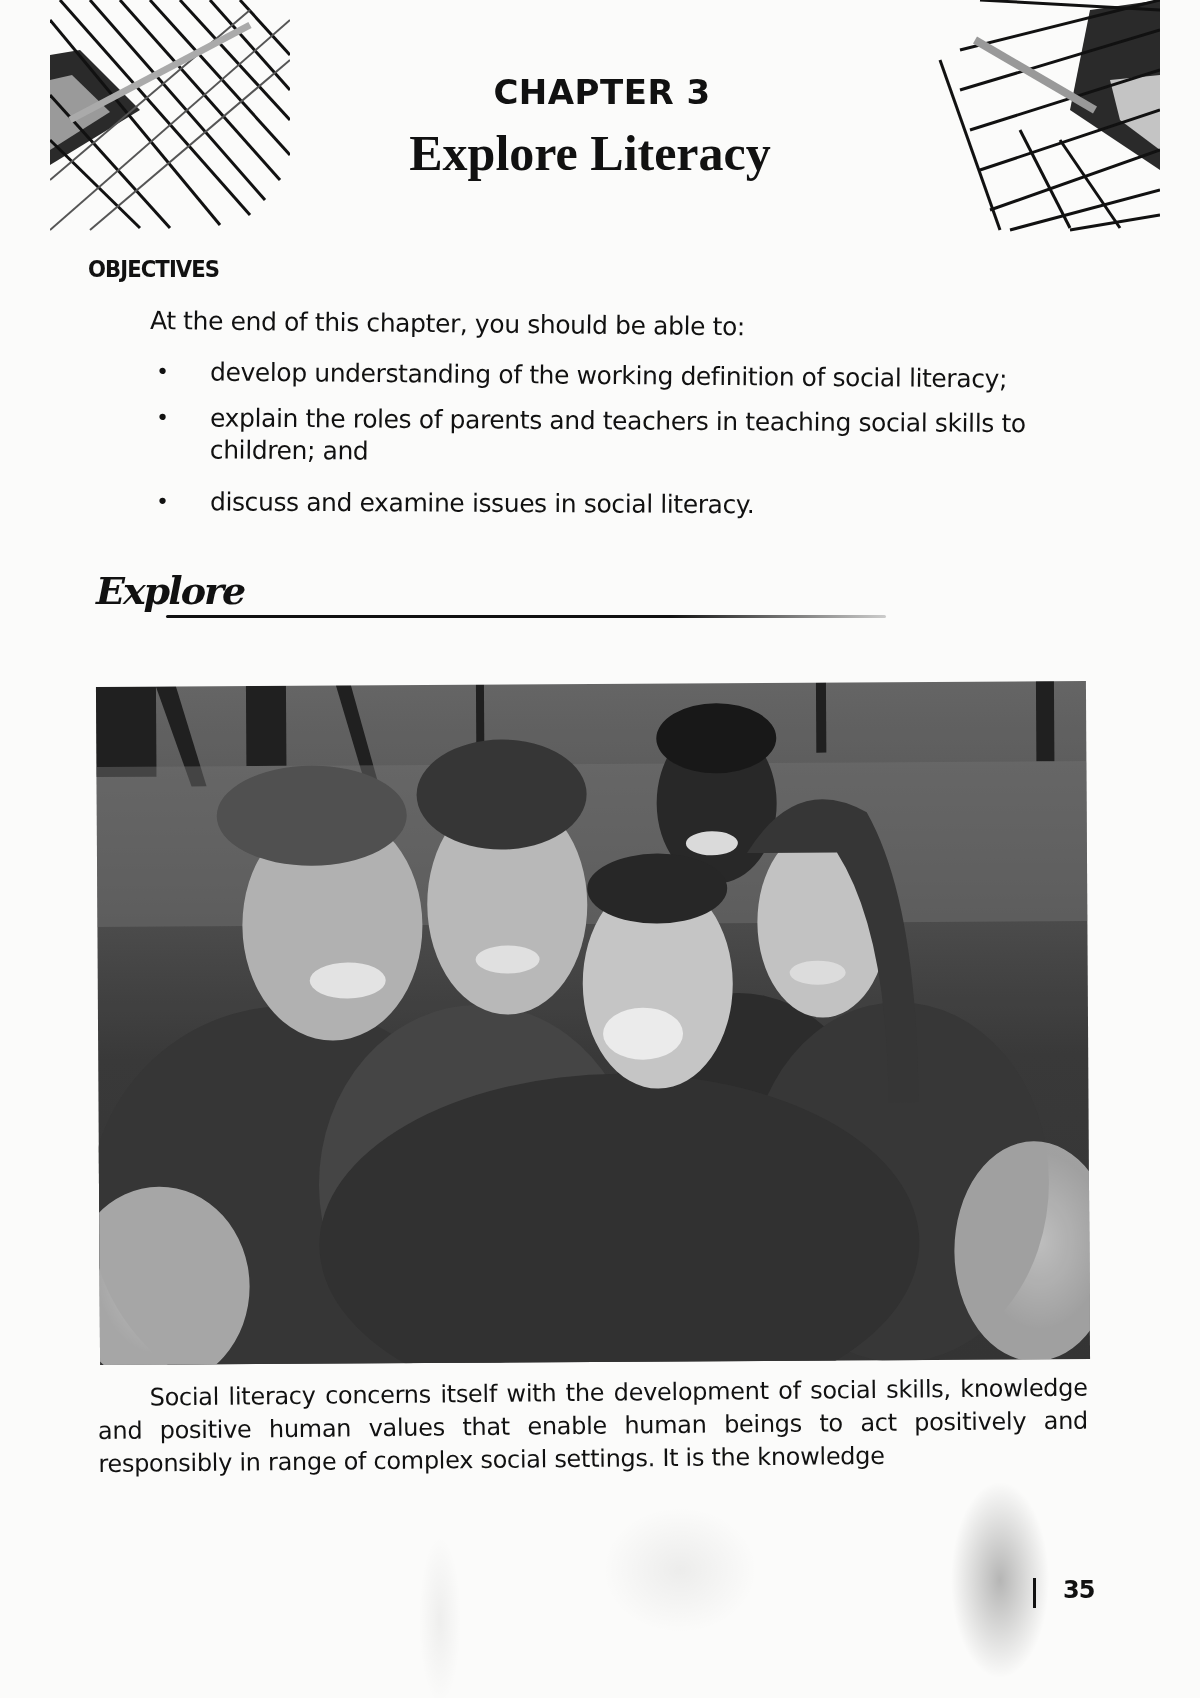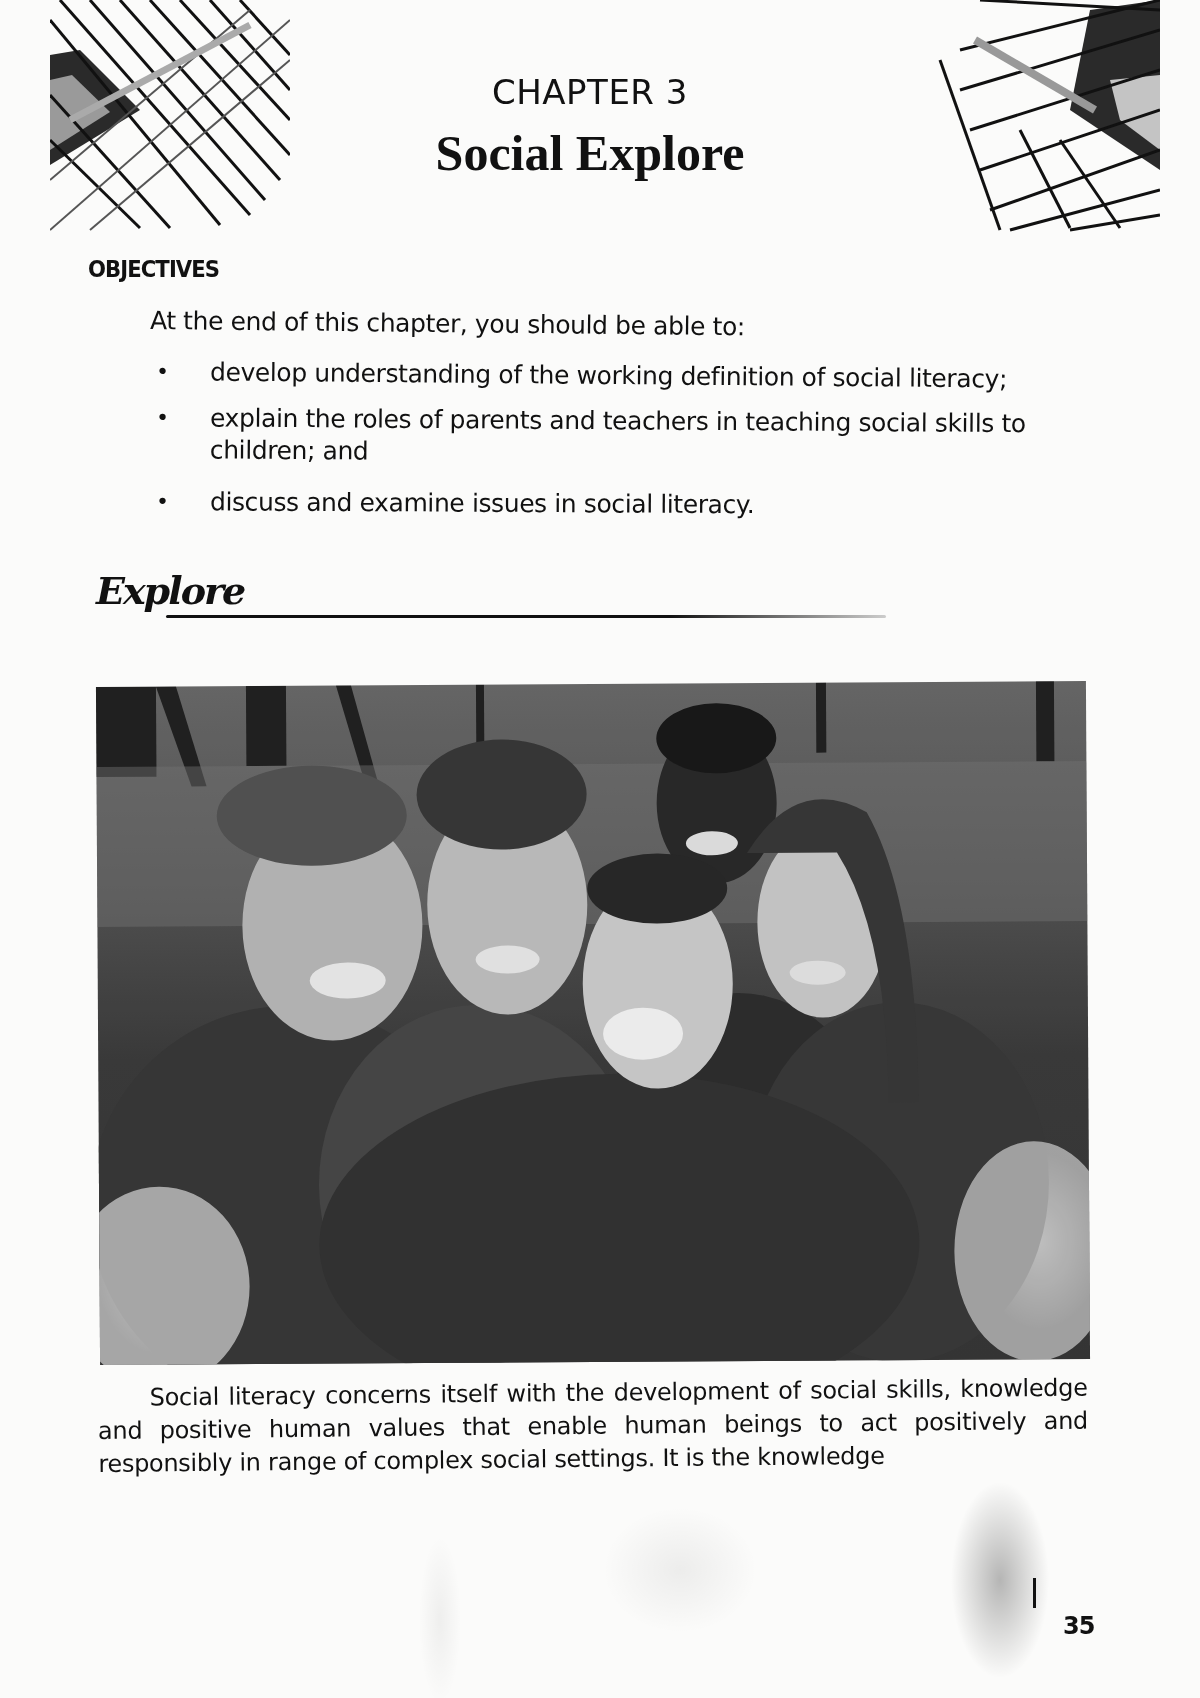--- a/index.html
+++ b/index.html
@@ -14,22 +14,22 @@
         radial-gradient(ellipse 70px 140px at 1000px 1580px, rgba(0,0,0,0.28), rgba(0,0,0,0) 70%),
         radial-gradient(ellipse 110px 90px at 680px 1570px, rgba(0,0,0,0.06), rgba(0,0,0,0) 70%),
         radial-gradient(ellipse 30px 120px at 440px 1620px, rgba(0,0,0,0.05), rgba(0,0,0,0) 70%);
     }
     .deco { position: absolute; top: 0; width: 240px; height: 240px; overflow: hidden; }
     .deco.left { left: 50px; }
     .deco.right { right: 40px; }
     .deco svg { width: 100%; height: 100%; display: block; }
 
     .chapter-label {
-      position: absolute; left: 0; width: 1180px; top: 72px; text-align: center;
-      font-family: "DejaVu Sans", sans-serif; font-weight: normal; font-size: 34px; letter-spacing: 0.5px;
+      position: absolute; left: 12px; width: 1180px; top: 72px; text-align: center;
+      font-family: "DejaVu Sans", sans-serif; font-weight: bold; font-size: 34px; letter-spacing: 0.5px;
     }
     .chapter-title {
       position: absolute; left: 0; width: 1180px; top: 124px; text-align: center;
       font-family: "Liberation Serif", serif; font-weight: bold; font-size: 50px;
     }
     .objectives-heading {
       position: absolute; left: 88px; top: 256px;
       font-family: "DejaVu Sans", sans-serif; font-weight: bold; font-size: 23px;
       letter-spacing: -1px; transform: scaleX(0.92); transform-origin: left;
     }
@@ -73,21 +73,21 @@
 
     .body-para {
       position: absolute; left: 98px; top: 1382px; width: 990px;
       font-size: 24px; line-height: 33px; text-align: justify; letter-spacing: -0.3px;
       transform: rotate(-0.6deg); transform-origin: left;
     }
     .body-para .indent { display: inline-block; width: 52px; }
 
     .page-marker { position: absolute; left: 1033px; top: 1578px; width: 3px; height: 30px; background: #111; }
     .page-number {
-      position: absolute; left: 1063px; top: 1612px; font-weight: bold; font-size: 24px;
+      position: absolute; left: 1063px; top: 1576px; font-weight: bold; font-size: 24px;
       letter-spacing: -1px;
     }
   </style>
 </head>
 <body>
 
 <div class="page-noise"></div>
 
 <div class="deco left">
   <svg viewBox="0 0 240 240" preserveAspectRatio="none">
@@ -130,21 +130,21 @@
       <line x1="150" y1="230" x2="240" y2="215"></line>
       <line x1="100" y1="130" x2="150" y2="228"></line>
       <line x1="140" y1="140" x2="200" y2="228"></line>
       <line x1="60" y1="0" x2="240" y2="10"></line>
     </g>
     <line x1="55" y1="40" x2="175" y2="110" stroke="#999" stroke-width="8"></line>
   </svg>
 </div>
 
 <div class="chapter-label">CHAPTER 3</div>
-<h1 class="chapter-title" style="margin:0;">Social Explore</h1>
+<h1 class="chapter-title" style="margin:0;">Explore Literacy</h1>
 
 <div class="objectives-heading">OBJECTIVES</div>
 <div class="intro">At the end of this chapter, you should be able to:</div>
 
 <ul class="obj-list">
   <li class="obj-item i0">
     <span class="bullet">•</span>
     <span>develop understanding of the working definition of social literacy;</span>
   </li>
   <li class="obj-item i1">

